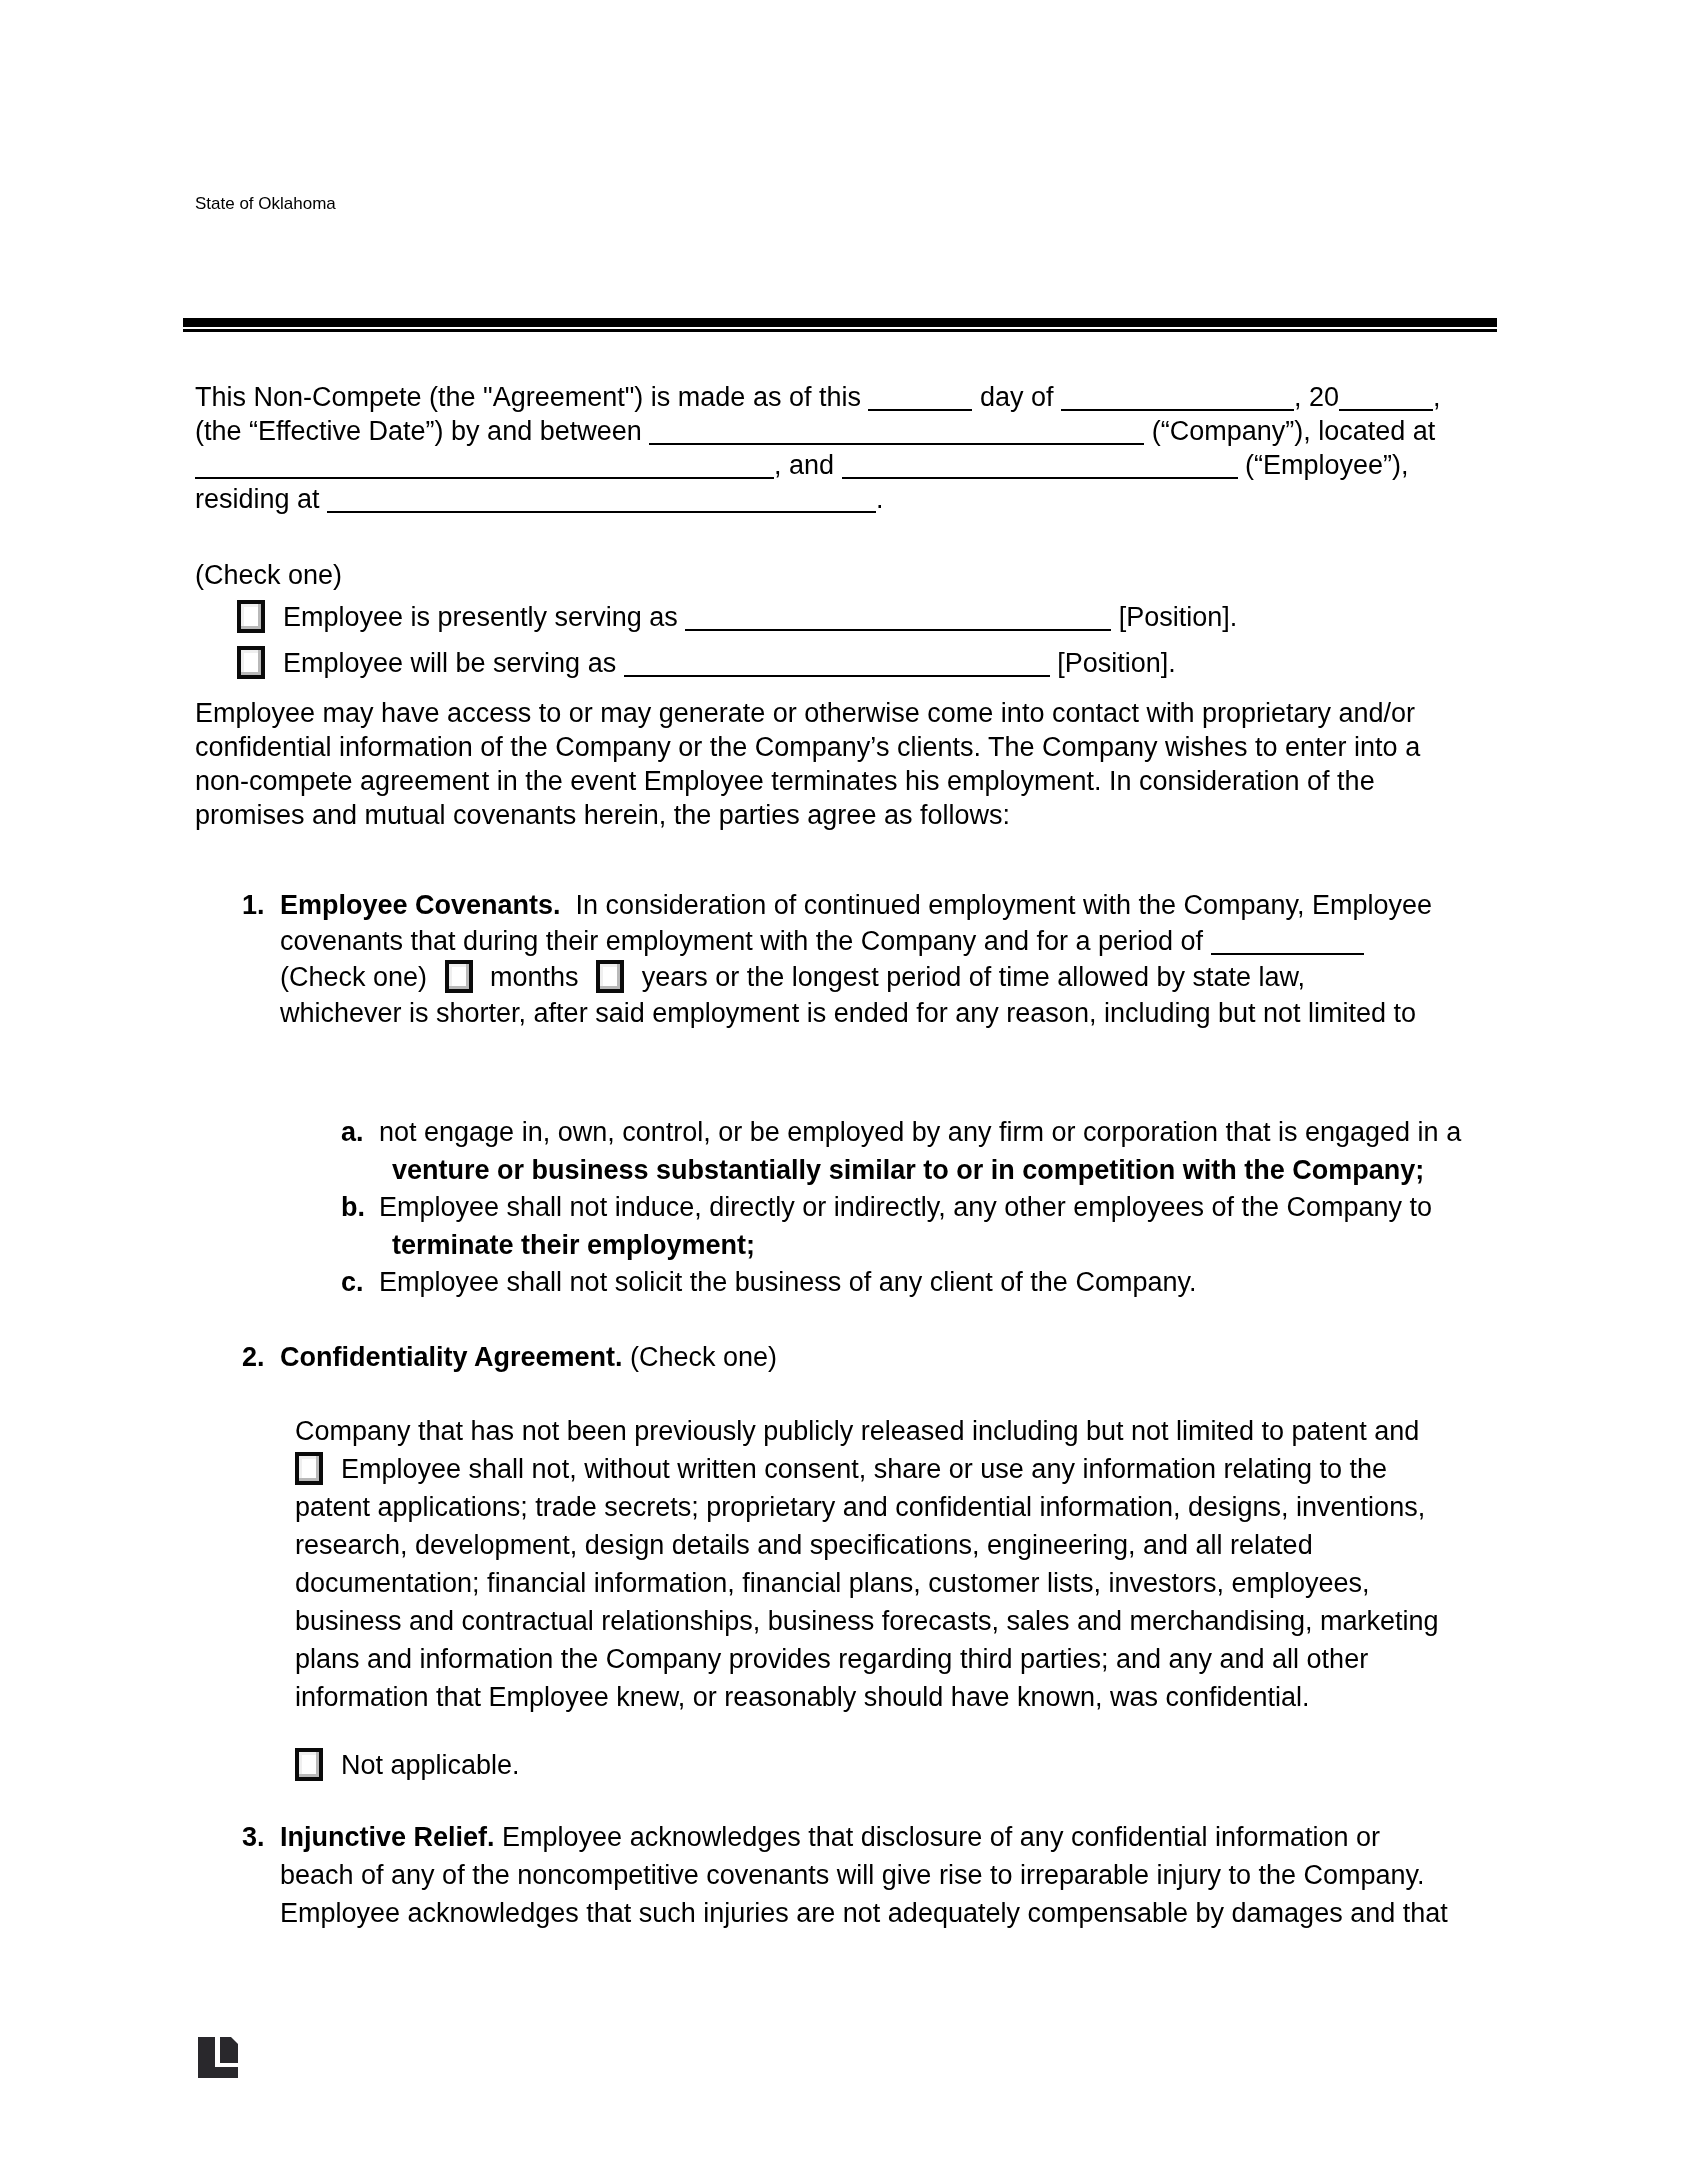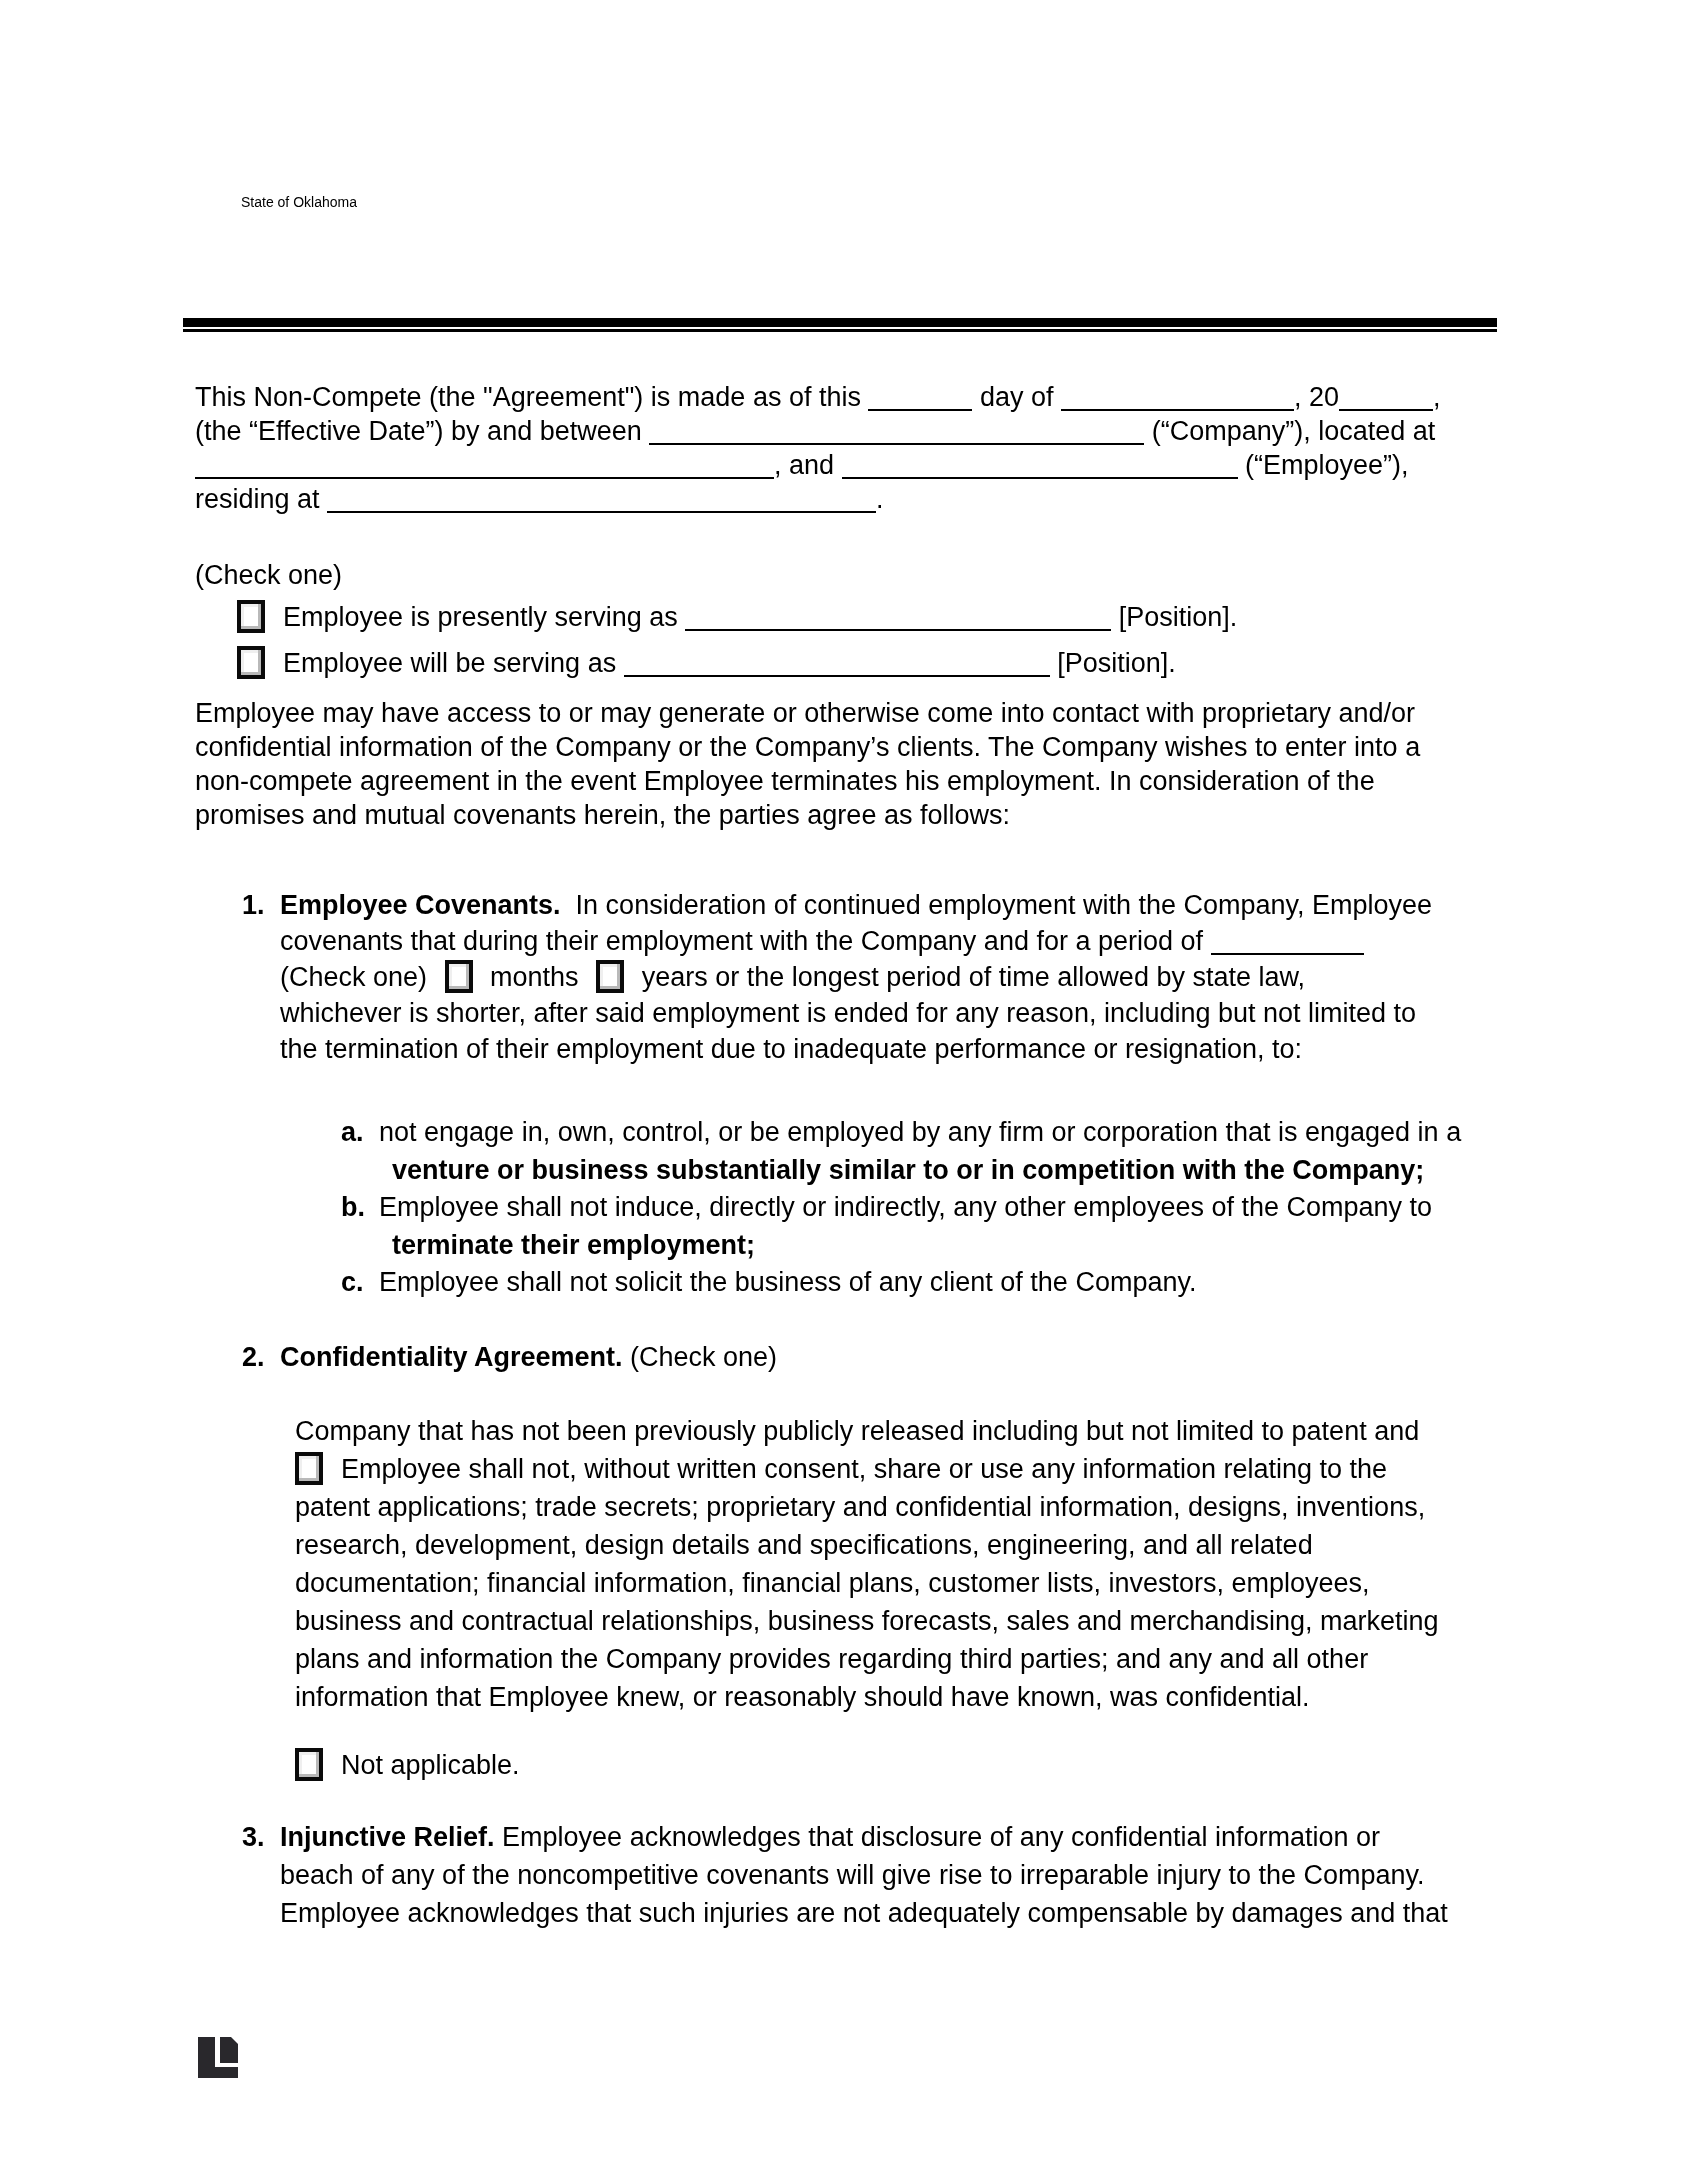--- a/index.html
+++ b/index.html
@@ -6,21 +6,21 @@
   .page{
     position:relative;width:1683px;height:2178px;background:#ffffff;overflow:hidden;
     font-family:"Liberation Sans","DejaVu Sans",sans-serif;color:#000;
     font-size:27px;
   }
   .block{position:absolute;left:195px;width:1252px;}
   .line{white-space:nowrap;}
   .txt{white-space:pre;}
   .bold{font-weight:bold;}
 
-  .state{top:194px;font-size:14px;margin-left:46px;}
+  .state{top:194px;font-size:17px;}
   .title{top:246px;text-align:center;font-size:55px;font-weight:bold;letter-spacing:1px;line-height:59px;margin:0;}
   .rule{top:318px;left:183px;width:1314px;height:2px;border-top:9px solid #000;border-bottom:3px solid #000;}
 
   .intro{top:380px;}
   .intro .line{height:34px;line-height:34px;}
 
   .checkone{top:560px;}
   .row{height:46px;line-height:46px;left:201px;margin-left:36px;}
   .row1{top:594px;}
   .row2{top:640px;}
@@ -92,21 +92,20 @@
       <div class="line"><span class="txt">promises and mutual covenants herein, the parties agree as follows:</span></div>
     </div>
 
   <div class="block item item1">
     <span class="num">1.</span>
     <div class="ibody">
         <div class="line"><span class="txt bold">Employee Covenants.</span><span class="txt">&nbsp; In consideration of continued employment with the Company, Employee</span></div>
         <div class="line"><span class="txt">covenants that during their employment with the Company and for a period of </span><span class="blank" style="width: 153px;"></span></div>
         <div class="line"><span class="txt">(Check one) </span><span class="cb"></span><span class="txt"> months </span><span class="cb"></span><span class="txt"> years or the longest period of time allowed by state law,</span></div>
         <div class="line"><span class="txt">whichever is shorter, after said employment is ended for any reason, including but not limited to</span></div>
-        <div class="line"><span class="txt">the termination of their employment due to inadequate performance or resignation, to:</span></div>
       </div>
   </div>
 
   <div class="block item sub sub-a">
     <span class="num">a.</span>
     <div class="ibody">
         <div class="line"><span class="txt">not engage in, own, control, or be employed by any firm or corporation that is engaged in a</span></div>
         <div class="line"><span class="txt">venture or business substantially similar to or in competition with the Company;</span></div>
       </div>
   </div>

